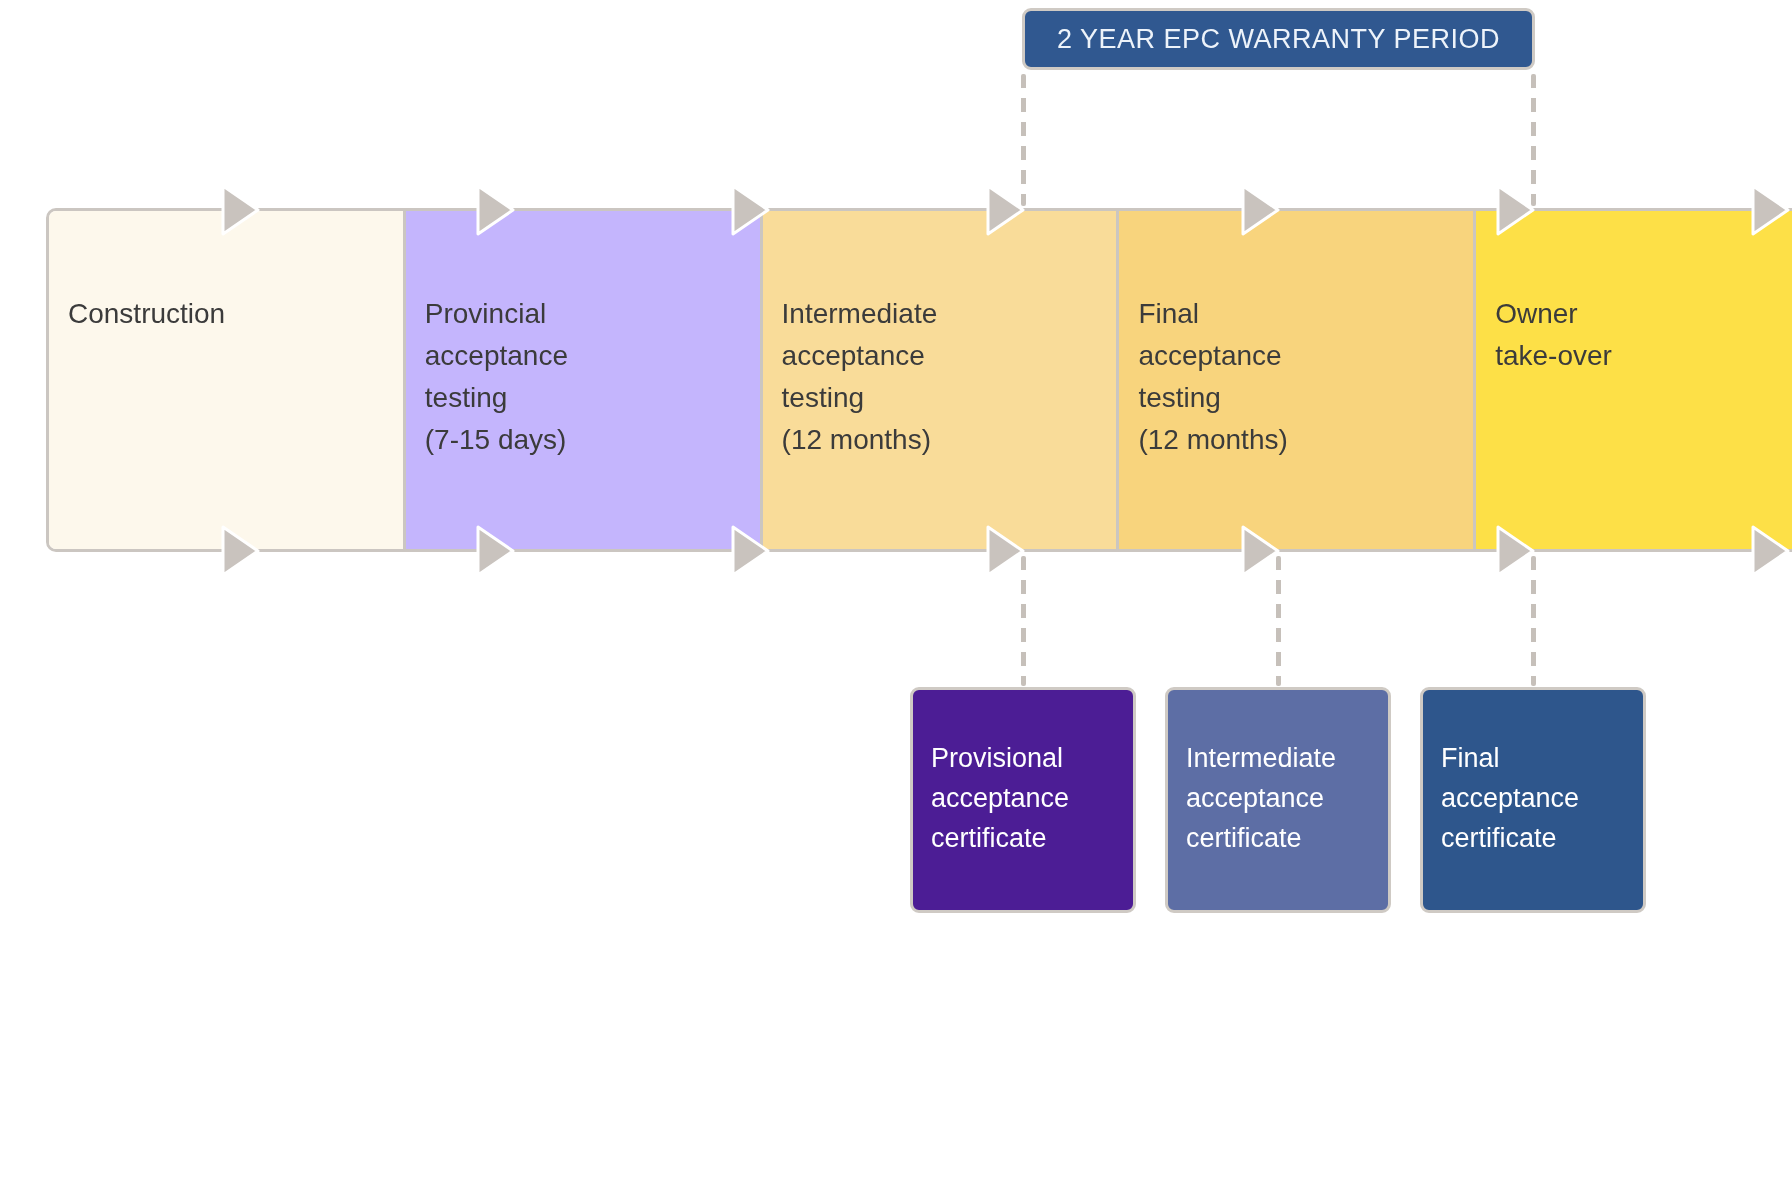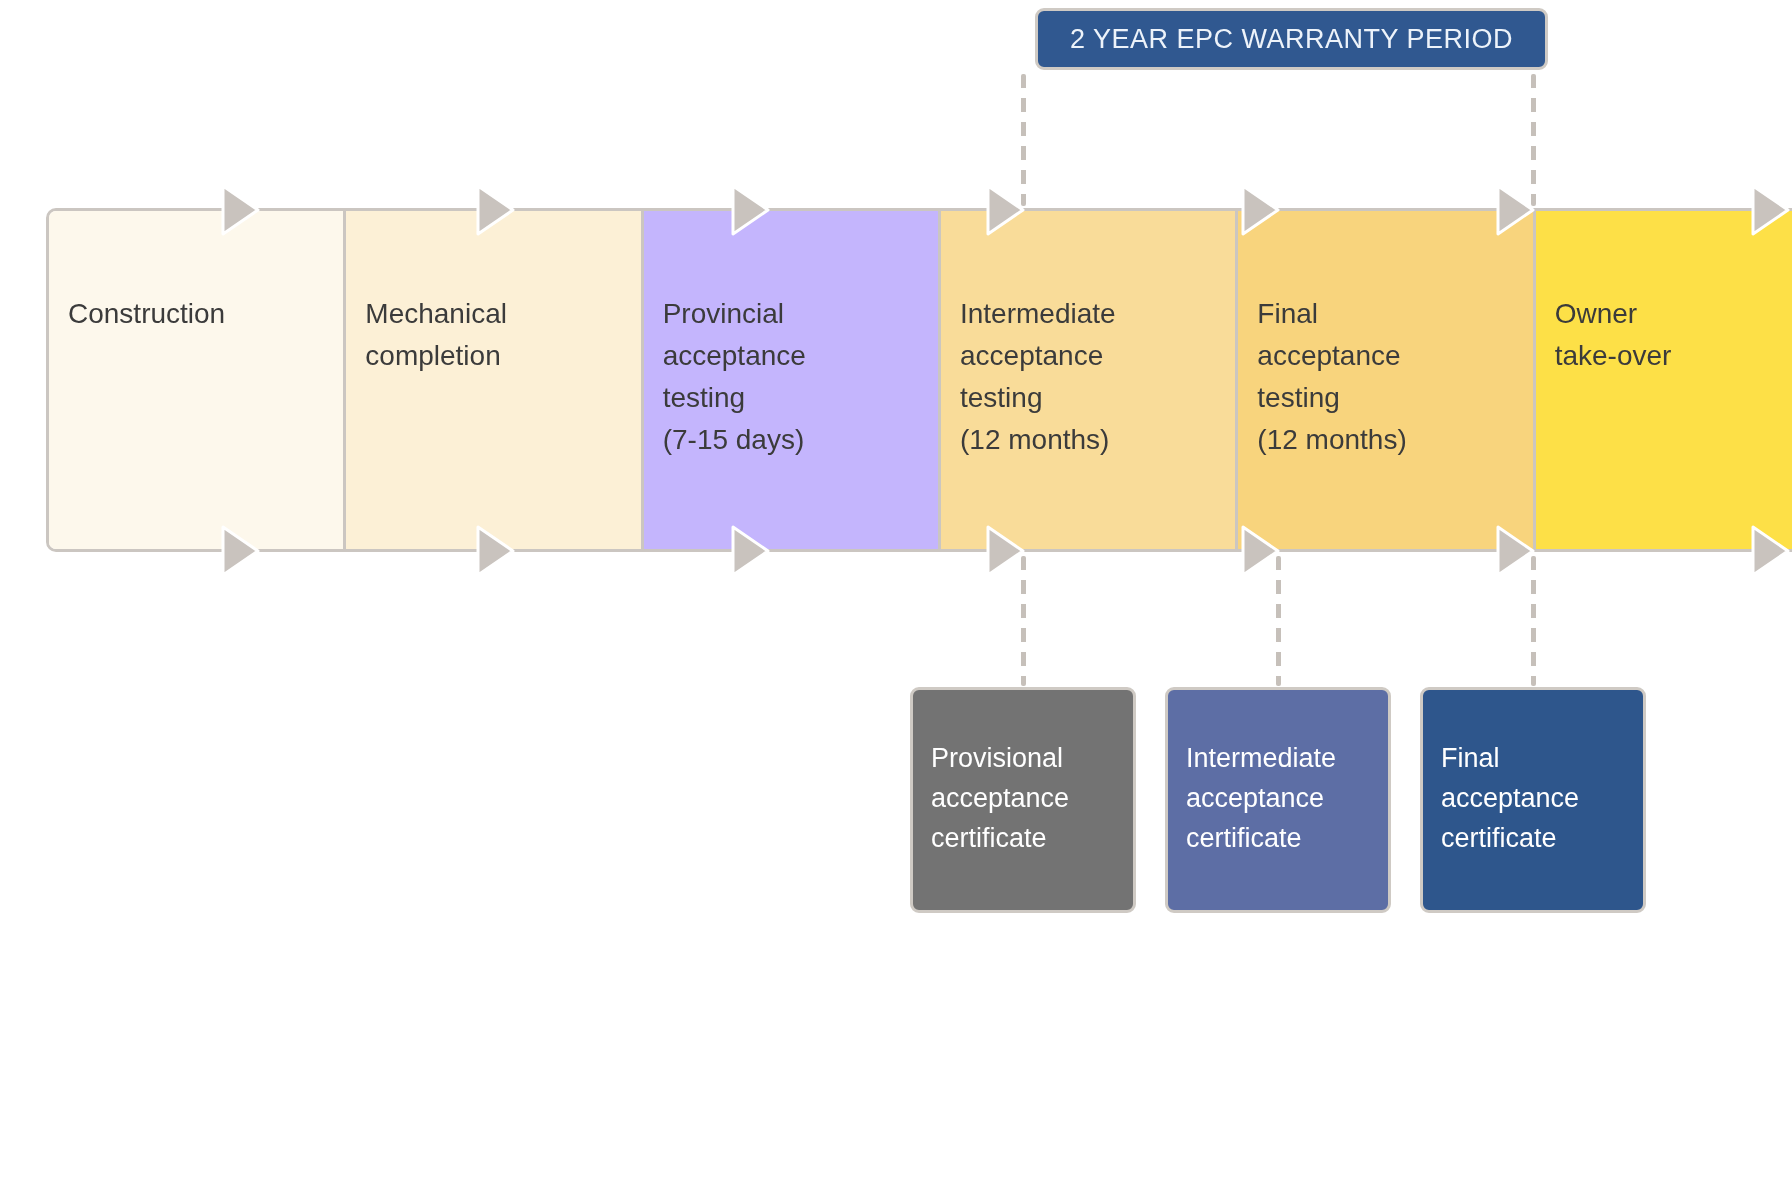--- a/index.html
+++ b/index.html
@@ -25,21 +25,20 @@
     background: #305890;
     border: 3px solid #CFCAC4;
     border-radius: 9px;
     display: flex;
     align-items: center;
     justify-content: center;
     color: #EDF3FA;
     font-size: 27px;
     letter-spacing: 0.5px;
     white-space: nowrap;
-    margin-left: 13px;
   }
 
   
   .strip {
     position: absolute;
     left: 2px; top: 208px;
     width: 1787px; height: 344px;
     box-sizing: border-box;
     border: 3px solid #CBC6C1;
     border-radius: 10px;
@@ -96,40 +95,38 @@
     width: 226px; height: 226px;
     box-sizing: border-box;
     border: 3px solid #CFCAC4;
     border-radius: 9px;
     padding: 48px 14px 0 18px;
     color: #FFFFFF;
     font-size: 27px;
     line-height: 40px;
     white-space: pre-line;
   }
-  .cert.c1 { left: 910px;  background: #737373; }
+  .cert.c1 { left: 910px;  background: #4c1d95; }
   .cert.c2 { left: 1165px; background: #5D6EA5; }
   .cert.c3 { left: 1420px; background: #2E568C; }
 </style>
 </head>
 <body>
 
 <div id="canvas">
 
   <div class="banner">
     <span>2 YEAR EPC WARRANTY PERIOD</span>
   </div>
 
   <div class="dash up x1"></div>
   <div class="dash up x3"></div>
 
   <div class="strip">
     <div class="stage s1">Construction</div>
-    <div class="stage s2">Mechanical
-completion</div>
     <div class="stage s4">Provincial
 acceptance
 testing
 (7-15 days)</div>
     <div class="stage s5">Intermediate
 acceptance
 testing
 (12 months)</div>
     <div class="stage s6">Final
 acceptance

